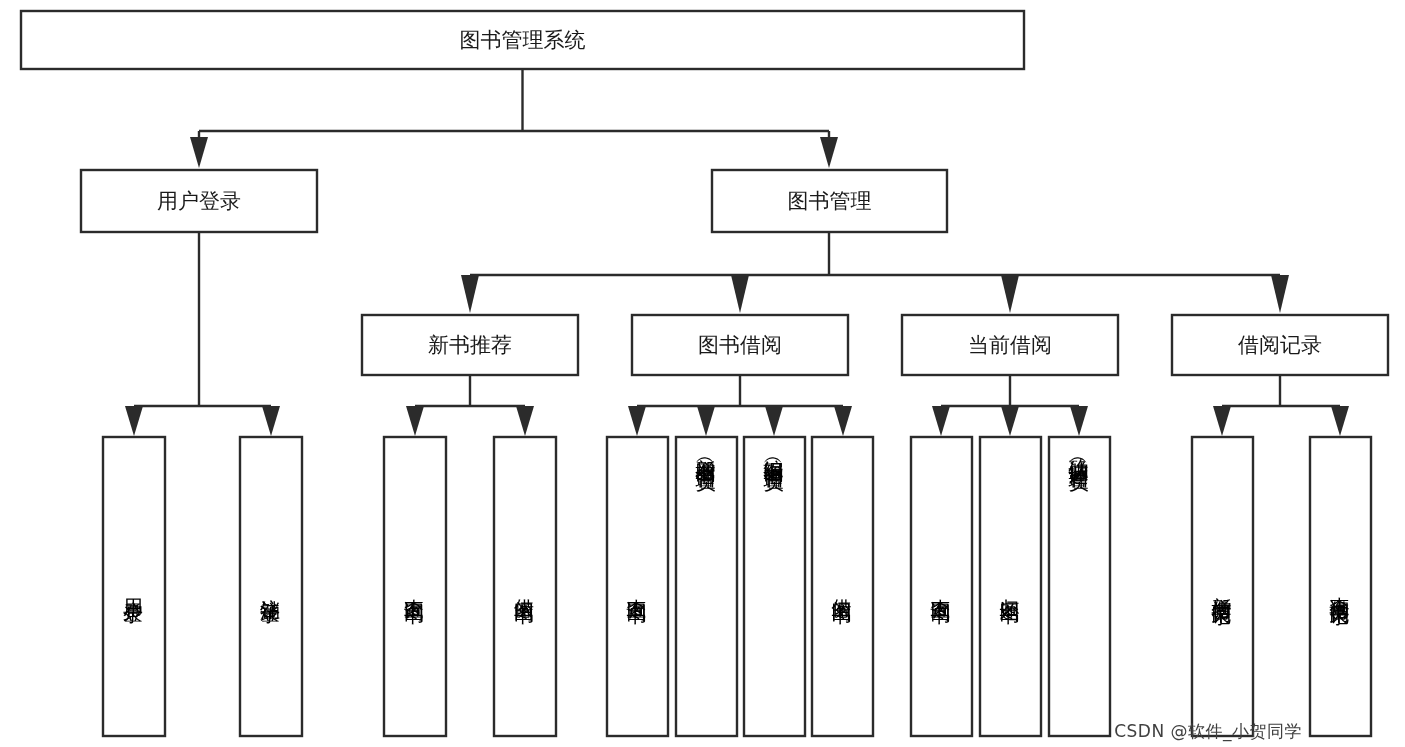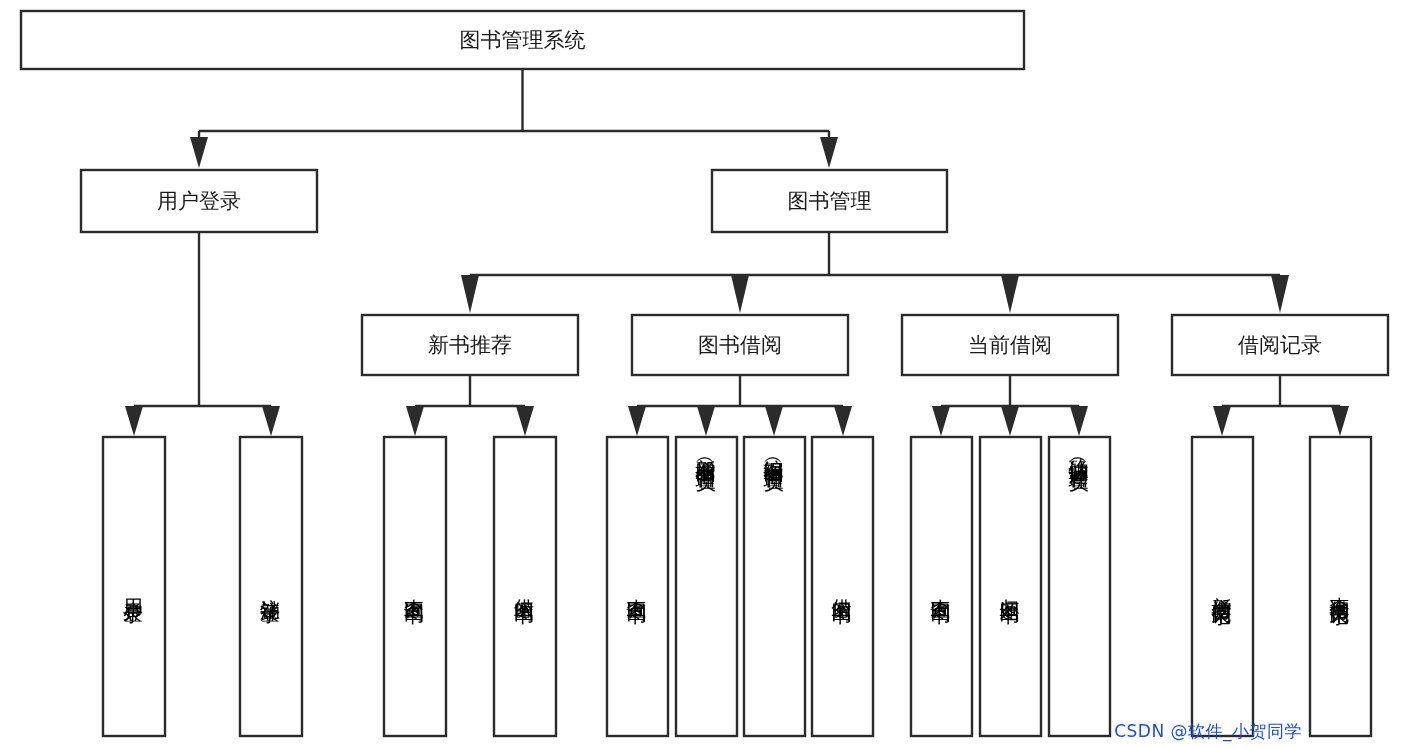--- a/index.html
+++ b/index.html
@@ -57,21 +57,21 @@
     writing-mode: vertical-rl;
     text-orientation: upright;
     letter-spacing: 2px;
   }
   .watermark-text {
     position: absolute;
     right: 8px;
     bottom: 4px;
     font-family: "DejaVu Sans", "Liberation Sans", sans-serif;
     font-size: 17px;
-    color: #1d4ed8;
+    color: #404040;
     white-space: nowrap;
     pointer-events: none;
     letter-spacing: 0.5px;
   }
 </style>
 </head>
 <body>
 
 <div id="diagram-root">
 

